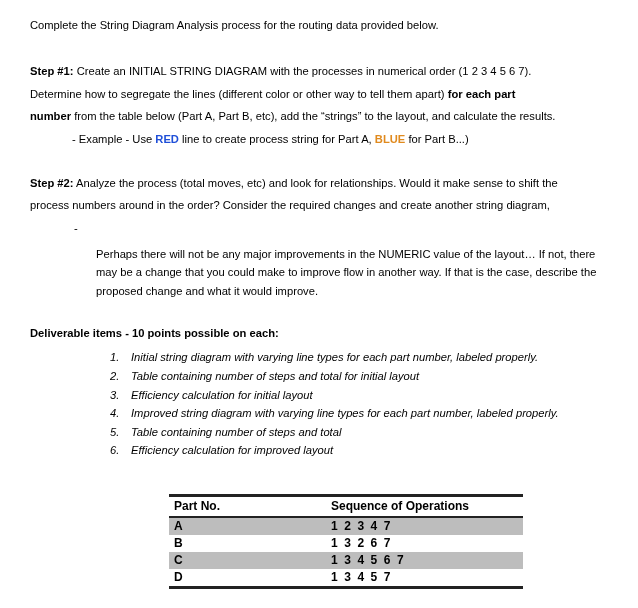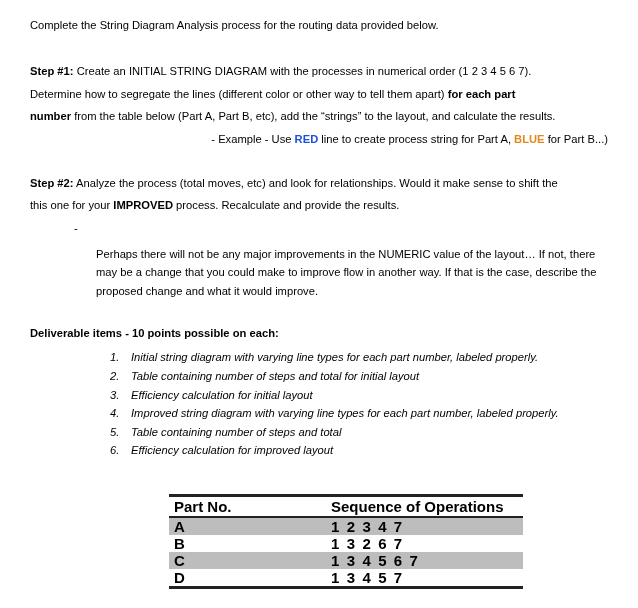--- a/index.html
+++ b/index.html
@@ -31,21 +31,20 @@
   }
   .spacer-md { height: 18px; }
   .spacer-lg { height: 20px; }
   b, .b { font-weight: bold; }
   .red-word { color: #1f4fd8; font-weight: bold; }
   .blue-word { color: #e08a1e; font-weight: bold; }
 
   .dash-block {
     padding-left: 42px;
     text-indent: 0;
-    text-align: right;
   }
   .sub-dash {
     display: flex;
     padding-left: 48px;
   }
   .sub-dash .dash-mark {
     width: 22px;
     flex: 0 0 22px;
   }
   .sub-dash .dash-text {
@@ -73,21 +72,21 @@
     top: 0;
   }
 
   .table-wrap {
     margin: 34px 0 0 143px;
     width: 344px;
   }
   table.parts {
     border-collapse: collapse;
     width: 344px;
-    font-size: 15px;
+    font-size: 12px;
     table-layout: fixed;
   }
   table.parts th, table.parts td {
     padding: 0;
     text-align: left;
     vertical-align: middle;
     height: 17px;
     line-height: 17px;
   }
   table.parts thead tr {
@@ -126,22 +125,22 @@
     <p class="para"><span>Determine how to segregate the lines (different color or other way to tell them apart) </span><b>for each part</b></p>
 
     <p class="para"><b>number</b><span> from the table below (Part A, Part B, etc), add the “strings” to the layout, and calculate the results.</span></p>
 
     <p class="para dash-block"><span>- Example - Use </span><span class="red-word">RED</span><span> line to create process string for Part A, </span><span class="blue-word">BLUE</span><span> for Part B...)</span></p>
 
     <div class="spacer-md"></div>
 
     <p class="para"><b>Step #2:</b><span>  Analyze the process (total moves, etc) and look for relationships.  Would it make sense to shift the</span></p>
 
+    <p class="para"><span>process numbers around in the order? Consider the required changes and create another string diagram,</span></p>
 
-    <p class="para"><span>this one for your </span><b>IMPROVED</b><span> process.  Recalculate and provide the results.</span></p>
 
     <div class="sub-dash">
       <span class="dash-mark">-</span>
       <span class="dash-text">
         <span>Perhaps there will not be any major improvements in the NUMERIC value of the layout…  If not,</span>
         <span>there may be a change that you could make to improve flow in another way.  If that is the case,</span>
         <span>describe the proposed change and what it would improve.</span>
       </span>
     </div>
 

